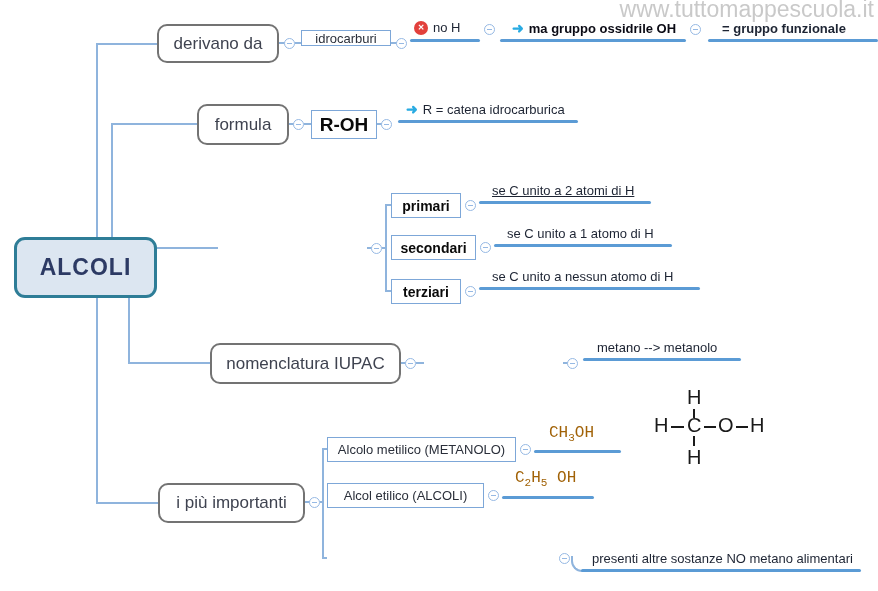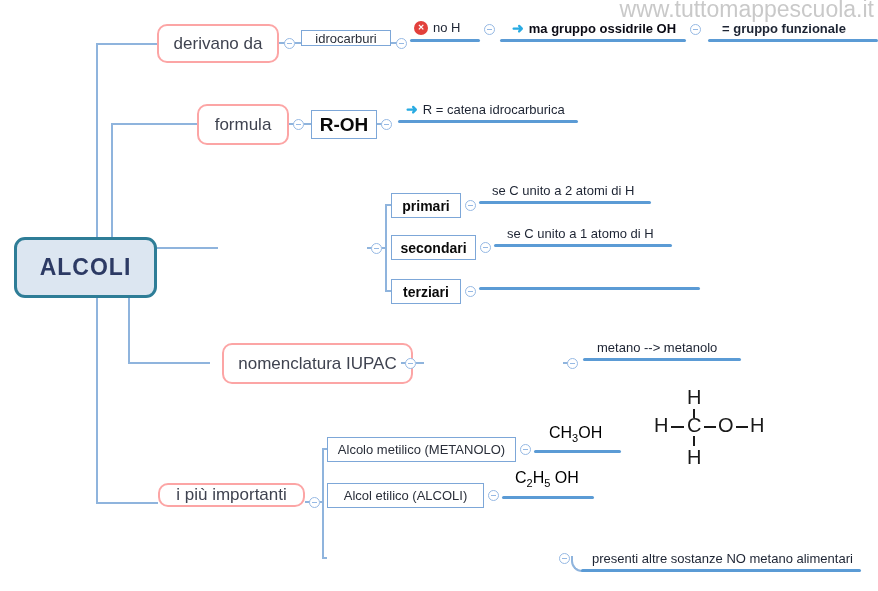--- a/index.html
+++ b/index.html
@@ -1,37 +1,37 @@
 <!DOCTYPE html>
 <html><head>
 <meta charset="utf-8">
 <style>
   html,body{margin:0;padding:0;background:#fff;}
   .canvas{position:relative;width:878px;height:591px;background:#fff;overflow:hidden;
           font-family:"Liberation Sans",sans-serif;}
   .hline{position:absolute;height:2px;background:#8fb4dd;}
   .vline{position:absolute;width:2px;background:#8fb4dd;}
   .ul{position:absolute;height:3px;background:#5b9bd5;border-radius:2px;}
-  .topic{position:absolute;border:2px solid #fca5a5;border-radius:10px;background:#fff;
+  .topic{position:absolute;border:2px solid #737373;border-radius:10px;background:#fff;
          color:#3f4350;font-size:17px;display:flex;align-items:center;justify-content:center;
          white-space:nowrap;box-sizing:border-box;}
   .sub{position:absolute;border:1px solid #7da7d8;background:#fff;color:#2a2f3a;font-size:13px;
        display:flex;align-items:center;justify-content:center;white-space:nowrap;box-sizing:border-box;}
   .toggle{position:absolute;width:11px;height:11px;border:1px solid #96b9e4;border-radius:50%;
           background:#fff;box-sizing:border-box;}
   .toggle::after{content:"";position:absolute;left:2px;right:2px;top:4px;border-top:1px solid #96b9e4;}
   .note{position:absolute;font-size:13px;color:#1d2433;white-space:nowrap;}
   .bold{font-weight:bold;color:#0a0a14;}
   .arrow{color:#29abe2;font-size:14px;font-weight:bold;margin-right:5px;}
   .redx{display:inline-flex;align-items:center;justify-content:center;width:14px;height:14px;
         border-radius:50%;background:#e2403c;color:#fff;font-size:8px;font-weight:bold;margin-right:5px;}
   .root{position:absolute;left:14px;top:237px;width:143px;height:61px;background:#dce6f1;
         border:3px solid #2e7d97;border-radius:11px;color:#2c3a64;font-size:23px;font-weight:600;
         letter-spacing:1px;display:flex;align-items:center;justify-content:center;box-sizing:border-box;}
-  .chem{position:absolute;font-family:Liberation Sans, sans-serif;font-size:16px;color:#000000;white-space:nowrap;}
+  .chem{position:absolute;font-family:Liberation Mono, monospace;font-size:16px;color:#a16207;white-space:nowrap;}
   .chem sub{font-size:11px;}
   .watermark{position:absolute;top:-4px;right:4px;font-size:23px;color:#c9c9c9;}
   .atom{position:absolute;font-size:20px;color:#1a1a1a;font-weight:500;}
   .bond{position:absolute;background:#1a1a1a;}
   .curve{position:absolute;border-left:2px solid #8fb4dd;border-bottom:2px solid #8fb4dd;
          border-bottom-left-radius:12px;box-sizing:border-box;}
   .notebox{display:flex;align-items:center;}
 </style>
 </head>
 <body>
@@ -101,40 +101,43 @@
   <div class="hline" style="left:382px;top:247px;width:4px;"></div>
   <div class="vline" style="left:385px;top:205px;height:87px;"></div>
   <div class="hline" style="left:385px;top:204px;width:6px;"></div>
   <div class="hline" style="left:385px;top:290px;width:6px;"></div>
 
   <div class="sub" style="left:391px;top:193px;width:70px;height:25px;font-weight:bold;color:#0a0a0a;font-size:14px;">
     <span>primari</span>
   </div>
   <div class="toggle" style="left:465px;top:200px;"></div>
   <div class="ul" style="left:479px;top:201px;width:172px;"></div>
-  <div class="note" style="left:492px;top:183px;">
+  <div class="note" style="left:492px;top:183px;text-decoration:underline;">
     <span>se C unito a 2 atomi di H</span>
   </div>
 
   <div class="sub" style="left:391px;top:235px;width:85px;height:25px;font-weight:bold;color:#0a0a0a;font-size:14px;">
     <span>secondari</span>
   </div>
   <div class="toggle" style="left:480px;top:242px;"></div>
   <div class="ul" style="left:494px;top:244px;width:178px;"></div>
   <div class="note" style="left:507px;top:226px;">
     <span>se C unito a 1 atomo di H</span>
   </div>
 
   <div class="sub" style="left:391px;top:279px;width:70px;height:25px;font-weight:bold;color:#0a0a0a;font-size:14px;">
     <span>terziari</span>
   </div>
   <div class="toggle" style="left:465px;top:286px;"></div>
   <div class="ul" style="left:479px;top:287px;width:221px;"></div>
-
-  <div class="topic" style="left:210px;top:343px;width:191px;height:41px;margin-left:12px;">
+  <div class="note" style="left:492px;top:269px;">
+    <span>se C  unito a nessun  atomo di H</span>
+  </div>
+
+  <div class="topic" style="left:210px;top:343px;width:191px;height:41px;">
     <span>nomenclatura IUPAC</span>
   </div>
   <div class="hline" style="left:401px;top:362px;width:5px;"></div>
   <div class="toggle" style="left:405px;top:358px;"></div>
   <div class="hline" style="left:416px;top:362px;width:8px;"></div>
   <div class="hline" style="left:563px;top:362px;width:5px;"></div>
   <div class="toggle" style="left:567px;top:358px;"></div>
   <div class="ul" style="left:583px;top:358px;width:158px;"></div>
   <div class="note" style="left:597px;top:340px;">
     <span>metano --&gt; metanolo</span>
@@ -147,21 +150,21 @@
     <div class="bond" style="left:671px;top:426px;width:13px;height:2px;"></div>
     <span class="atom" style="left:687px;top:414px;">C</span>
     <div class="bond" style="left:704px;top:426px;width:12px;height:2px;"></div>
     <span class="atom" style="left:718px;top:414px;">O</span>
     <div class="bond" style="left:736px;top:426px;width:12px;height:2px;"></div>
     <span class="atom" style="left:750px;top:414px;">H</span>
     <div class="bond" style="left:693px;top:436px;width:2px;height:10px;"></div>
     <span class="atom" style="left:687px;top:446px;">H</span>
   </div>
 
-  <div class="topic" style="left:158px;top:483px;width:147px;height:24px;">
+  <div class="topic" style="left:158px;top:483px;width:147px;height:40px;">
     <span>i più importanti</span>
   </div>
   <div class="hline" style="left:305px;top:501px;width:5px;"></div>
   <div class="toggle" style="left:309px;top:497px;"></div>
   <div class="hline" style="left:320px;top:501px;width:3px;"></div>
   <div class="vline" style="left:322px;top:449px;height:110px;"></div>
   <div class="hline" style="left:322px;top:448px;width:5px;"></div>
   <div class="hline" style="left:322px;top:557px;width:5px;"></div>
 
   <div class="sub" style="left:327px;top:437px;width:189px;height:25px;">

